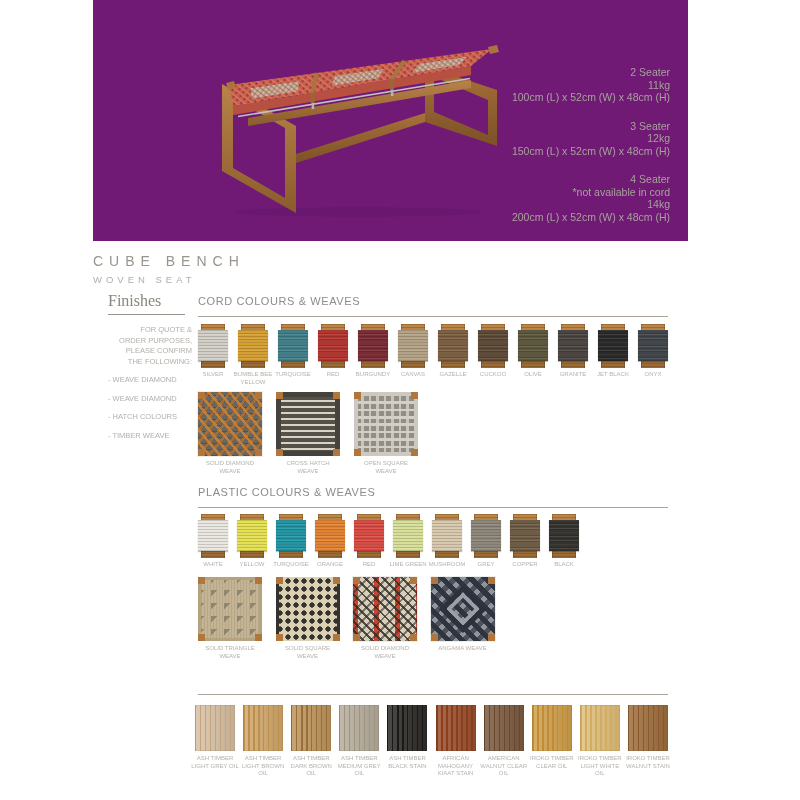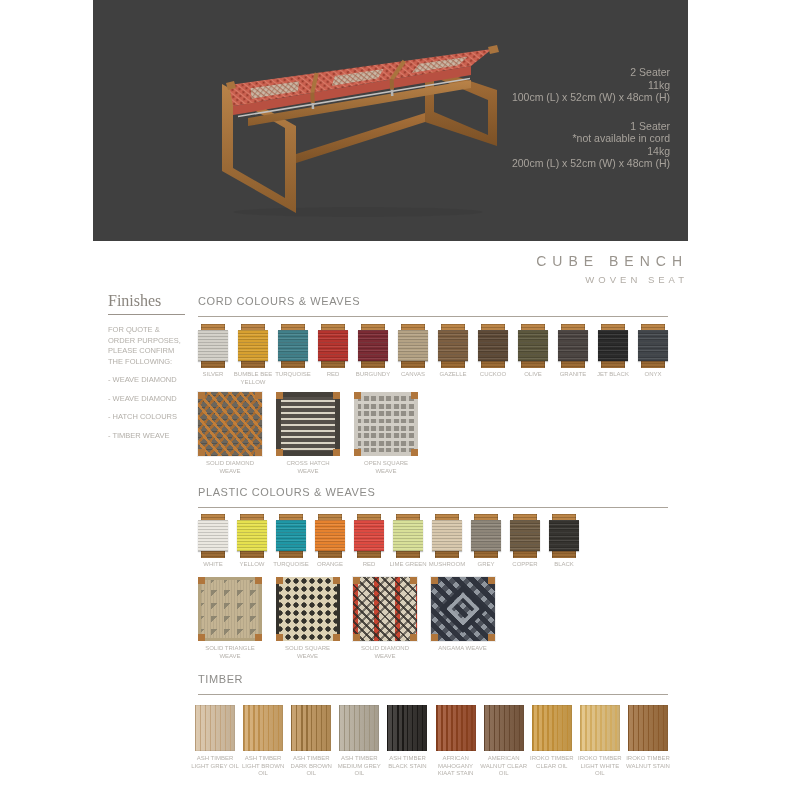--- a/index.html
+++ b/index.html
@@ -1,35 +1,35 @@
 <!DOCTYPE html>
 <html><head>
 <meta charset="utf-8">
 <style>
   html,body{margin:0;padding:0;background:#ffffff;}
   .page{position:relative;width:800px;height:800px;background:#ffffff;overflow:hidden;
         font-family:"Liberation Sans",sans-serif;color:#a7a29b;}
 
   
-  .hero{position:absolute;left:93px;top:0;width:595px;height:241px;background:#404040;}
+  .hero{position:absolute;left:93px;top:0;width:595px;height:241px;background:#701a75;}
   .bench-svg{position:absolute;left:115px;top:36px;width:300px;height:182px;}
   .specs{position:absolute;top:66px;right:18px;text-align:right;
          font-size:10.5px;line-height:12.5px;color:#a7a29b;}
   .spec-group{margin-bottom:16px;}
 
   
-  .title-block{position:absolute;left:93px;top:253px;width:595px;text-align:right;}
+  .title-block{position:absolute;left:93px;top:253px;width:595px;text-align:left;}
   .title-main{font-size:14px;letter-spacing:6px;color:#99948d;line-height:16px;}
   .title-sub{font-size:9.5px;letter-spacing:4px;color:#b2ada6;margin-top:5px;}
 
   
   .sidebar{position:absolute;left:108px;top:291px;width:84px;}
   .sidebar-heading{font-family:"Liberation Serif",serif;font-size:16px;color:#8a857e;line-height:19px;}
   .sidebar-rule{border:0;border-top:1px solid #9b948c;margin:4px 0 0 0;width:77px;}
-  .sidebar-intro{margin-top:10px;font-size:7.5px;line-height:10.5px;color:#b3afa9;white-space:pre-line;}
+  .sidebar-intro{margin-top:10px;font-size:7.5px;line-height:10.5px;color:#b3afa9;white-space:pre-line;text-align:right;}
   .sidebar-item{margin-top:8px;font-size:7.5px;line-height:10.5px;color:#b3afa9;}
 
   
   .section{position:absolute;left:198px;width:470px;}
   .sec-cord{top:295px;height:185px;}
   .sec-plastic{top:486px;height:182px;}
   .sec-timber{top:673px;height:120px;}
   .sec-head{font-size:11px;letter-spacing:.6px;color:#8d8c89;line-height:13px;}
   .sec-rule{position:absolute;left:0;right:0;top:21px;border:0;border-top:1px solid #aba49b;margin:0;}
 
@@ -166,21 +166,27 @@
 
     <div class="specs">
 
     <div class="spec-group">
           <div>2 Seater</div>
 
           <div>11kg</div>
           <div>100cm (L) x 52cm (W) x 48cm (H)</div>
         </div>
         <div class="spec-group">
-          <div>1 Seater</div>
+          <div>3 Seater</div>
+
+          <div>12kg</div>
+          <div>150cm (L) x 52cm (W) x 48cm (H)</div>
+        </div>
+        <div class="spec-group">
+          <div>4 Seater</div>
           <div>*not available in cord</div>
           <div>14kg</div>
           <div>200cm (L) x 52cm (W) x 48cm (H)</div>
         </div>
       </div>
   </section>
 
   <div class="title-block">
     <div class="title-main">CUBE BENCH</div>
     <div class="title-sub">WOVEN SEAT</div>
@@ -400,21 +406,20 @@
           <div class="pw-lbl">CROSS HATCH WEAVE</div>
         </div>
         <div class="cell cell-pw">
           <div class="pw k-open-square"></div>
           <div class="pw-lbl">OPEN SQUARE WEAVE</div>
         </div>
       </div>
   </section>
 
   <section class="section sec-timber">
-    <div class="sec-head">TIMBER</div>
     <hr class="sec-rule">
     <div class="row row-timber">
 
     <div class="cell cell-tw">
           <div class="tw" style="--w: #d8c2a4; --w2: #c2a47f;"></div>
           <div class="tw-lbl">ASH TIMBER LIGHT GREY OIL</div>
         </div>
         <div class="cell cell-tw">
           <div class="tw" style="--w: #d4a96c; --w2: #bd8f4e;"></div>
           <div class="tw-lbl">ASH TIMBER LIGHT BROWN OIL</div>

